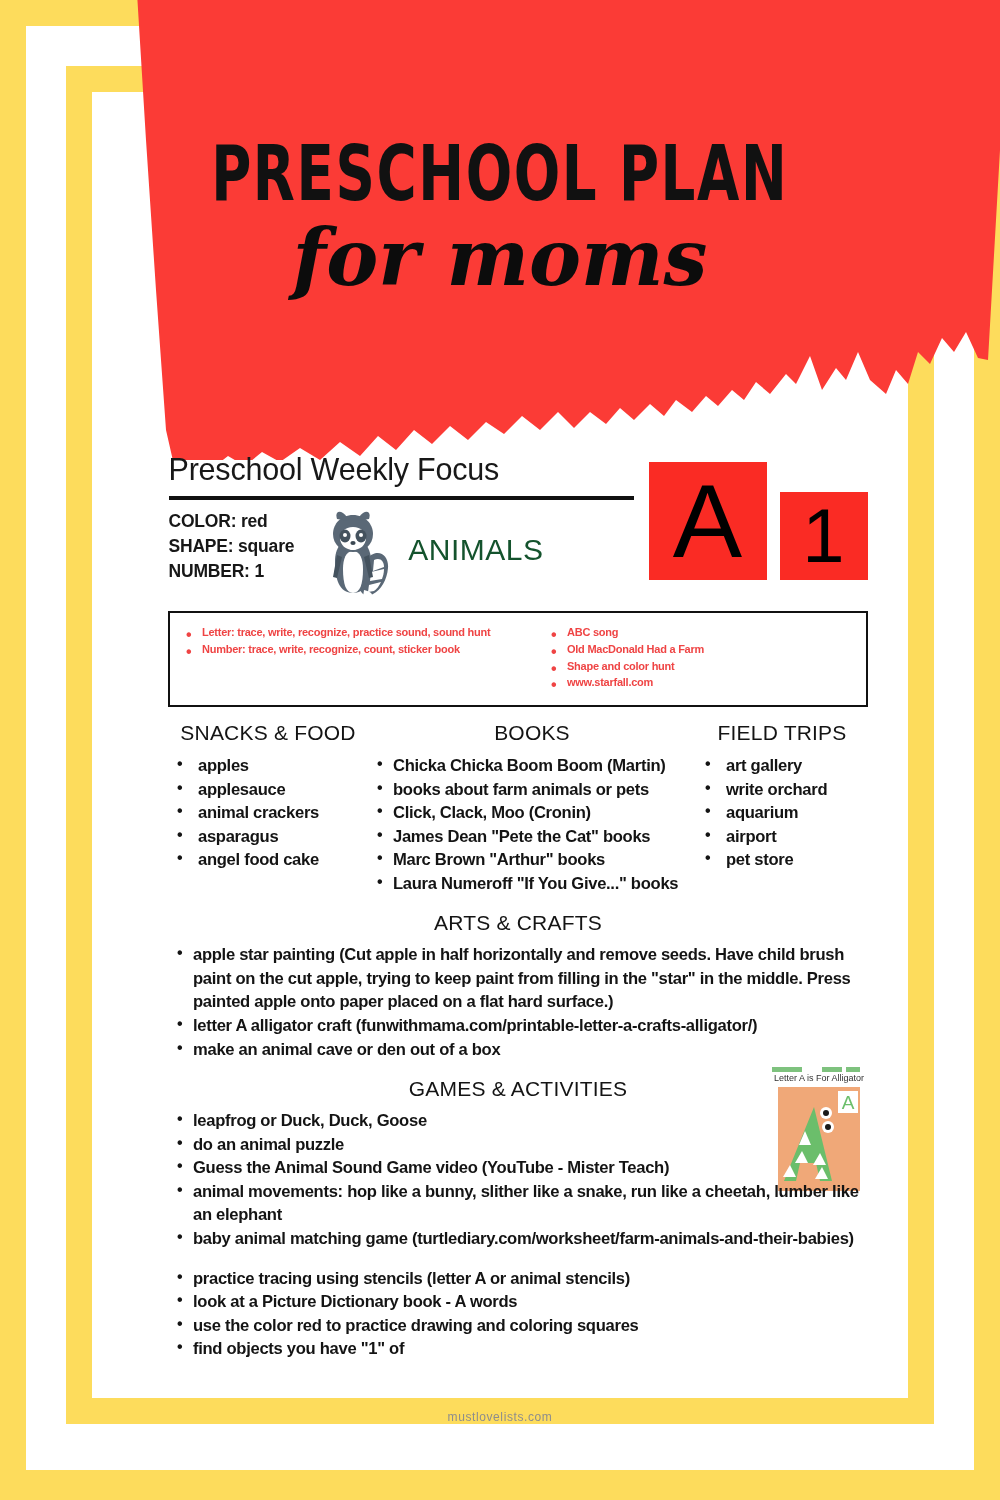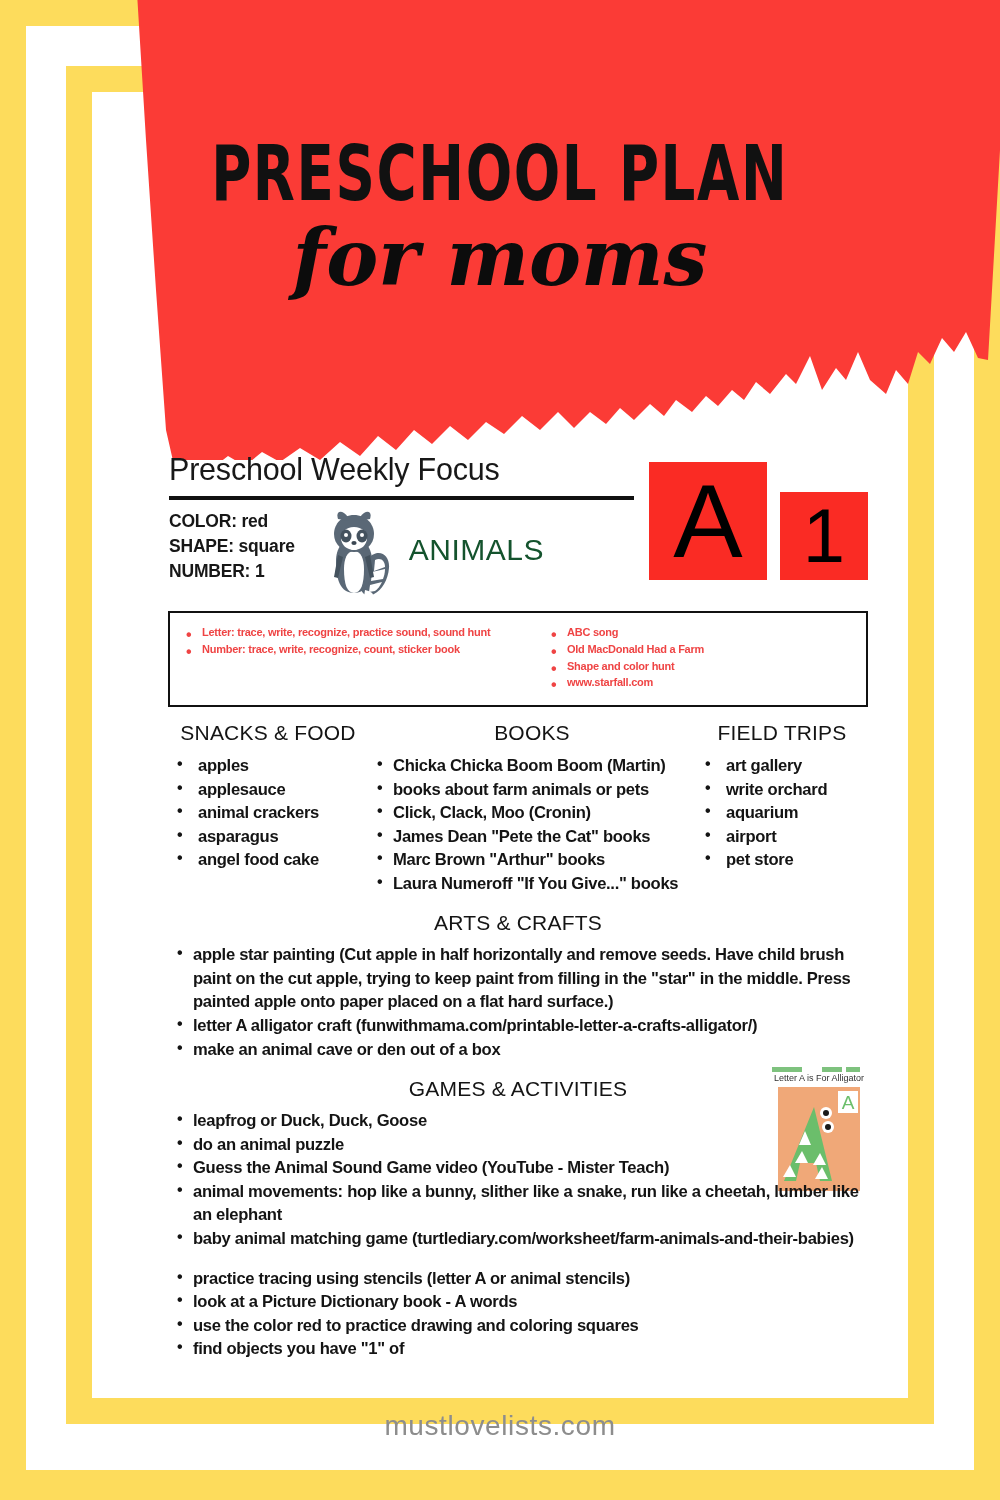--- a/index.html
+++ b/index.html
@@ -59,21 +59,21 @@
     line-height:1.05;
     margin-top:6px;
     white-space:nowrap;
   }
 
   
   .sheet{
     position:absolute;left:168px;top:452px;width:700px;
     color:#161616;
   }
-  .hd-row{display:flex;align-items:flex-start;justify-content:flex-end;}
+  .hd-row{display:flex;align-items:flex-start;justify-content:center;}
   .hd-left{width:480px;}
   .focus-title{
     font-size:30.5px;font-weight:400;letter-spacing:-0.2px;color:#181818;
     line-height:1.15;white-space:nowrap;
   }
   .rule{height:4px;background:#111;margin-top:9px;width:465px;}
   .meta-row{display:flex;align-items:flex-start;margin-top:9px;}
   .meta{font-size:17.5px;font-weight:700;line-height:1.42;letter-spacing:-0.2px;color:#171717;}
   .meta div{white-space:nowrap;}
   .raccoon{width:74px;height:86px;margin-left:22px;margin-top:2px;flex:none;}
@@ -132,21 +132,21 @@
 
   .games-wrap{position:relative;}
   .thumb{
     position:absolute;right:-6px;top:-12px;width:110px;height:128px;
     border:0;
   }
   .thumb svg{display:block;}
 
   .footer{
     position:absolute;left:0;top:1410px;width:1000px;text-align:center;
-    font-size:28px;color:#8d8d8d;letter-spacing:0.6px;font-weight:400;
+    font-size:12px;color:#8d8d8d;letter-spacing:0.6px;font-weight:400;
   }
 </style>
 </head>
 <body>
 
 <div id="page">
 
   <div class="frame-band band-top"></div>
   <div class="frame-band band-bottom"></div>
   <div class="frame-band band-left"></div>

